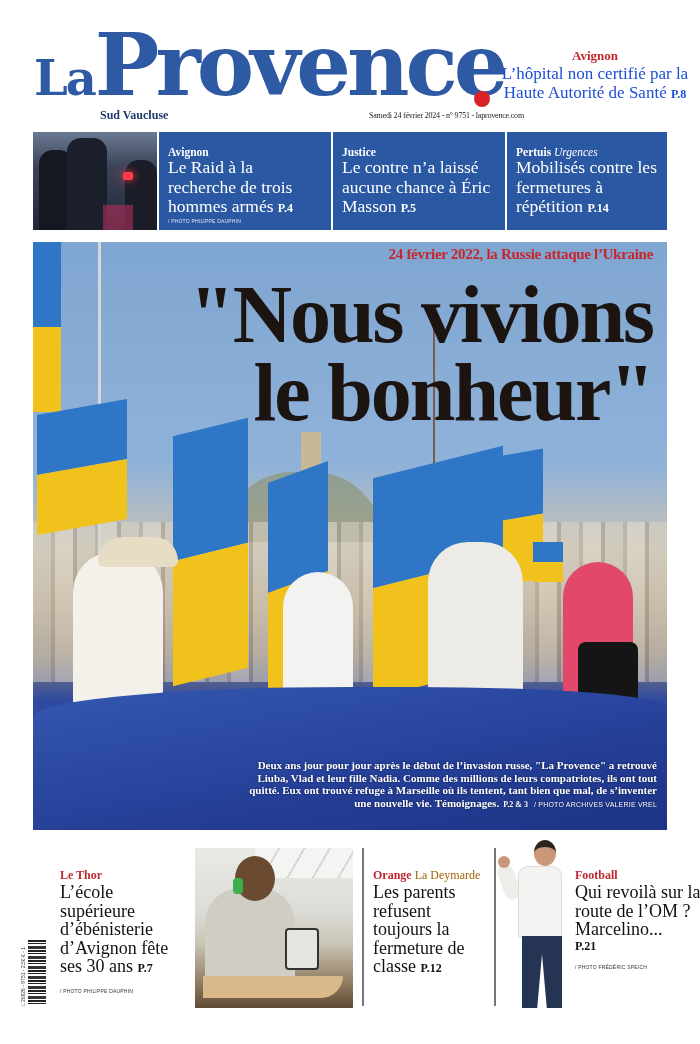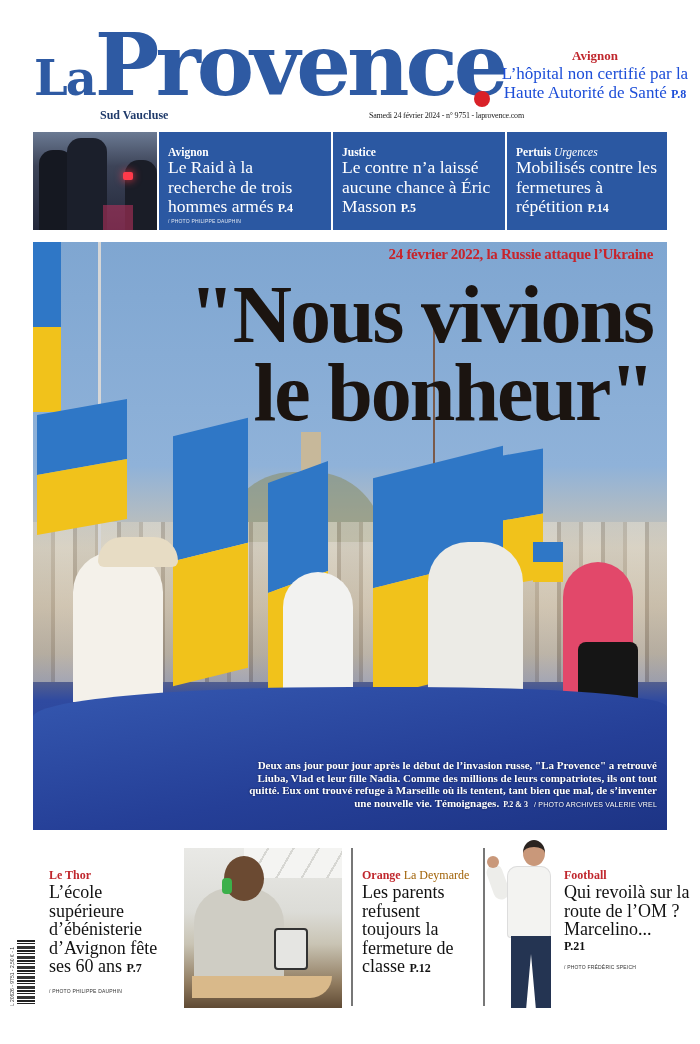--- a/index.html
+++ b/index.html
@@ -50,21 +50,21 @@
     .person { position: absolute; border-radius: 40px 40px 0 0; }
     .bigflag { position: absolute; left: 0; top: 445px; width: 634px; height: 143px; background: linear-gradient(170deg, #3558b0, #253f97 60%, #1d3485); border-radius: 50% 40% 0 0 / 30px 20px 0 0; }
 
     .hero-kicker { position: absolute; right: 14px; top: 4px; color: #c7242b; font-weight: bold; font-size: 15px; letter-spacing: -0.3px; white-space: nowrap; font-family: Liberation Serif, serif; }
     .hero-title { position: absolute; right: 14px; top: 34px; text-align: right; color: #1b1410; font-weight: bold; font-size: 82px; line-height: 78px; letter-spacing: -2px; white-space: nowrap; }
     .hero-caption { position: absolute; right: 10px; top: 517px; width: 410px; text-align: right; color: #fff; font-weight: bold; font-size: 11px; line-height: 12.5px; text-shadow: 0 0 2px #0a1540; }
     .hero-caption .pg2 { font-size: 8px; margin-left: 4px; }
     .hero-caption .credit { font-family: "Liberation Sans", sans-serif; font-weight: normal; font-size: 7px; margin-left: 6px; letter-spacing: 0.2px; }
 
     
-    .bottom { position: absolute; left: 7px; top: 840px; width: 587px; height: 200px; padding-left: 28px; }
+    .bottom { position: absolute; left: 18px; top: 840px; width: 587px; height: 200px; padding-left: 28px; }
     .barcode { position: absolute; left: 10px; top: 100px; width: 18px; height: 66px;
       background: repeating-linear-gradient(180deg, #222 0 2px, #fff 2px 3px, #222 3px 4px, #fff 4px 6px, #333 6px 9px, #fff 9px 10px); }
     .barcode-text { position: absolute; left: 2px; top: 166px; transform-origin: left top; transform: rotate(-90deg); font-family: "Liberation Sans", sans-serif; font-size: 5px; color: #333; white-space: nowrap; }
 
     .t1 { position: absolute; left: 42px; top: 28px; width: 132px; }
     .t1 .hl, .t3 .hl, .t4 .hl { font-size: 18px; line-height: 18.5px; color: #111; }
     .t1 .kicker, .t3 .kicker, .t4 .kicker { font-size: 12px; }
     .small-credit { font-family: "Liberation Sans", sans-serif; font-size: 5px; color: #333; letter-spacing: 0.2px; margin-top: 10px; }
 
     .photo-workshop { position: absolute; left: 177px; top: 8px; width: 158px; height: 160px; overflow: hidden;
@@ -181,21 +181,21 @@
   </h1>
   <p class="hero-caption"><span>Deux ans jour pour jour après le début de l’invasion russe, "La Provence" a retrouvé Liuba, Vlad et leur fille Nadia. Comme des millions de leurs compatriotes, ils ont tout quitté. Eux ont trouvé refuge à Marseille où ils tentent, tant bien que mal, de s’inventer une nouvelle vie. Témoignages.</span><span class="pg2">P.2 &amp; 3</span><span class="credit">/ PHOTO ARCHIVES VALERIE VREL</span></p>
 </section>
 
 <section class="bottom">
   <div class="barcode"></div>
   <div class="barcode-text">L 20626 - 9751 - 2,50 € - 1</div>
 
   <article class="t1">
     <div class="kicker">Le Thor</div>
-    <div class="hl"><span>L’école supérieure d’ébénisterie d’Avignon fête ses 60 ans</span> <span class="pg">P.7</span></div>
+    <div class="hl"><span>L’école supérieure d’ébénisterie d’Avignon fête ses 30 ans</span> <span class="pg">P.7</span></div>
     <div class="small-credit">/ PHOTO PHILIPPE DAUPHIN</div>
   </article>
 
   <div class="photo-workshop">
     <div class="ceiling"></div>
     <div class="hoodie"></div>
     <div class="head"></div>
     <div class="ear"></div>
     <div class="router"></div>
     <div class="board"></div>

